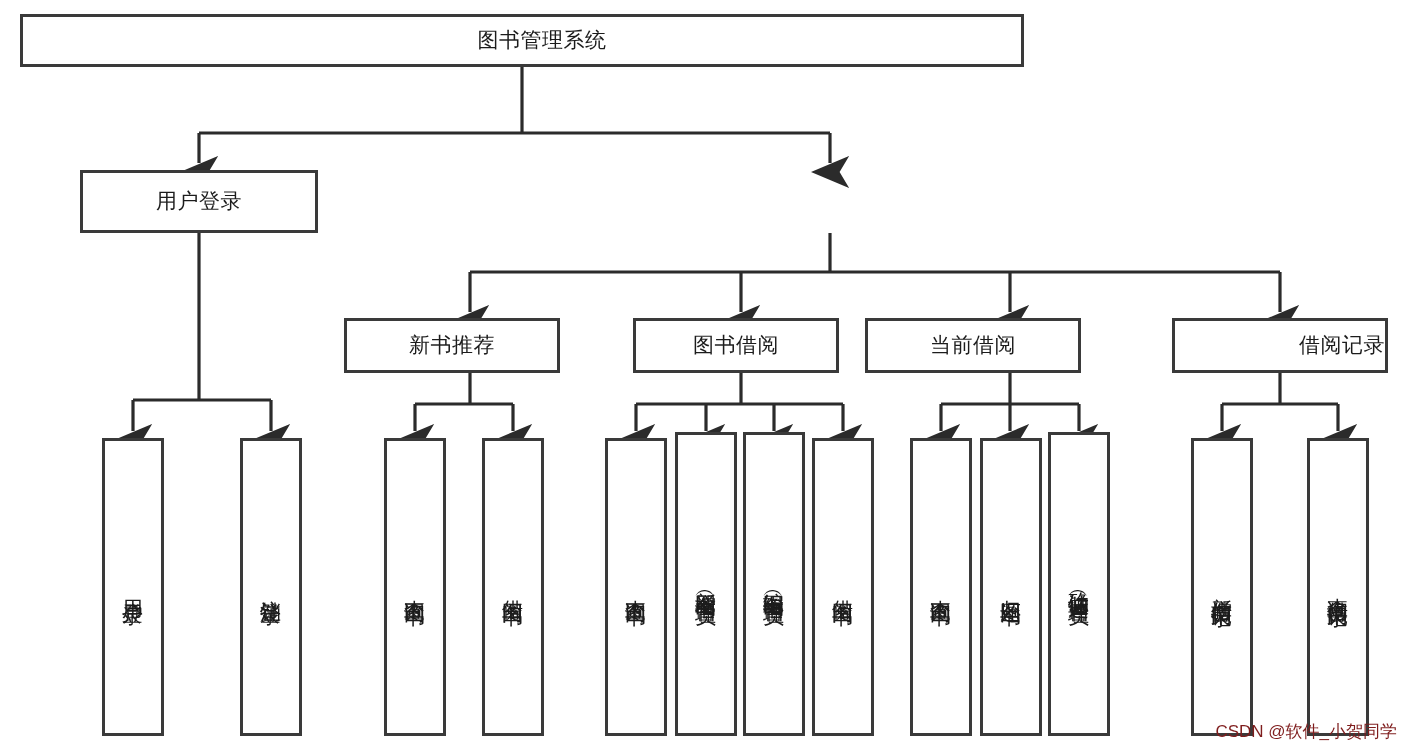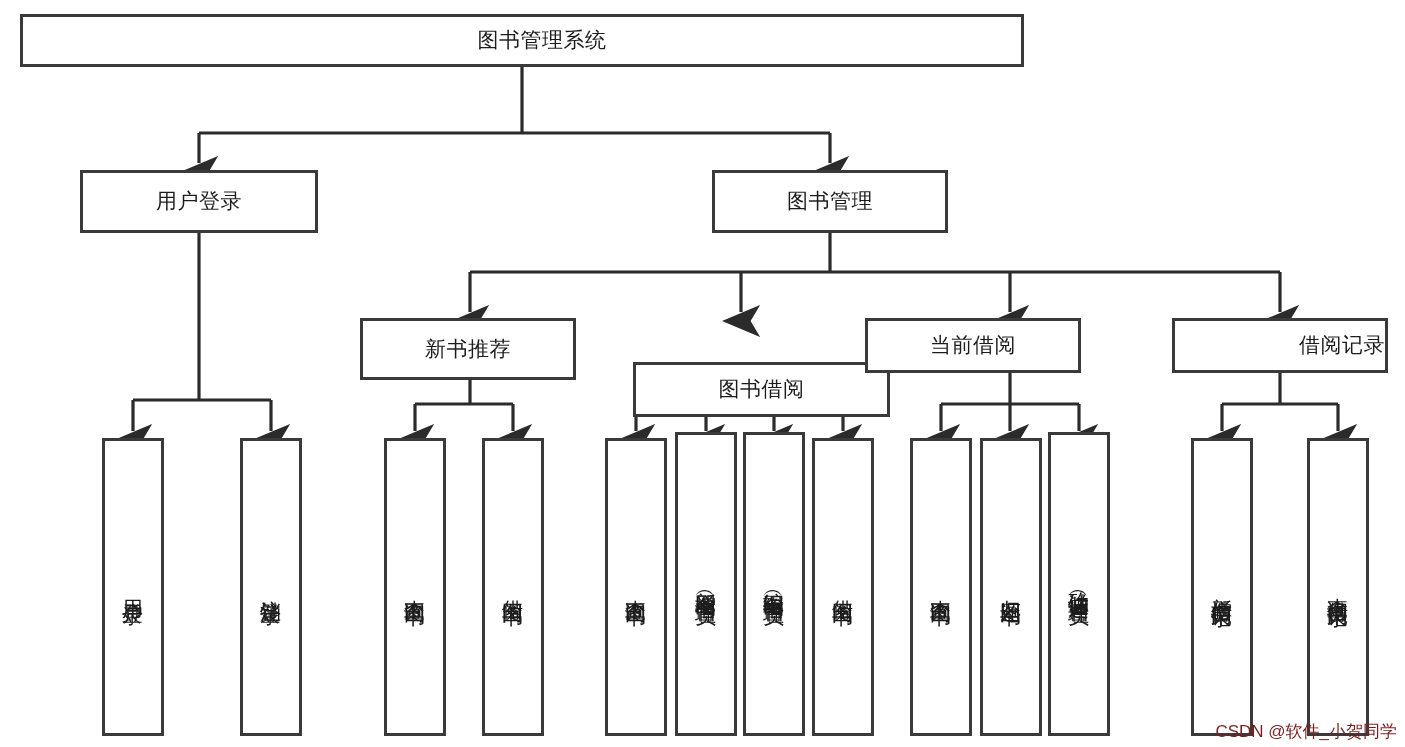--- a/index.html
+++ b/index.html
@@ -123,28 +123,25 @@
     </g>
   </svg>
 
   <div class="node root" style="left:20px; top:14px; width:1004px; height:53px;padding-left:40px;">
     <span class="node-label">图书管理系统</span>
   </div>
 
   <div class="node" style="left:80px; top:170px; width:238px; height:63px;">
     <span class="node-label">用户登录</span>
   </div>
-  <div class="node" style="left:712px; top:170px; width:236px; height:63px;">
-    <span class="node-label">图书管理</span>
-  </div>
 
-  <div class="node" style="left:360px; top:318px; width:216px; height:62px;">
+  <div class="node" style="left:344px; top:318px; width:216px; height:55px;">
     <span class="node-label">新书推荐</span>
   </div>
-  <div class="node" style="left:633px; top:318px; width:257px; height:55px;margin-top:44px;">
+  <div class="node" style="left:633px; top:318px; width:206px; height:55px;">
     <span class="node-label">图书借阅</span>
   </div>
   <div class="node" style="left:865px; top:318px; width:216px; height:55px;">
     <span class="node-label">当前借阅</span>
   </div>
   <div class="node" style="left:1172px; top:318px; width:216px; height:55px;justify-content:flex-end;">
     <span class="node-label">借阅记录</span>
   </div>
 
   <div class="node leaf" style="left:102px; top:438px; width:62px; height:298px;">

